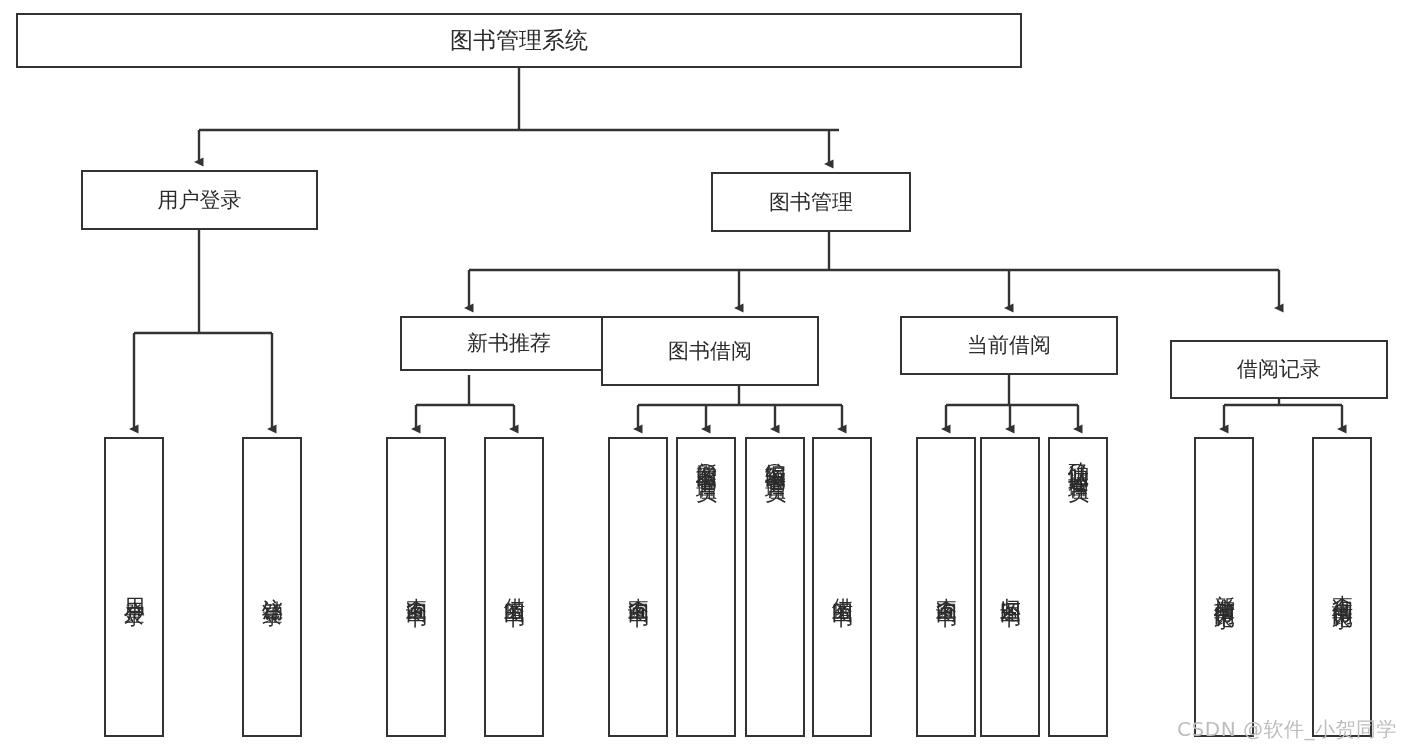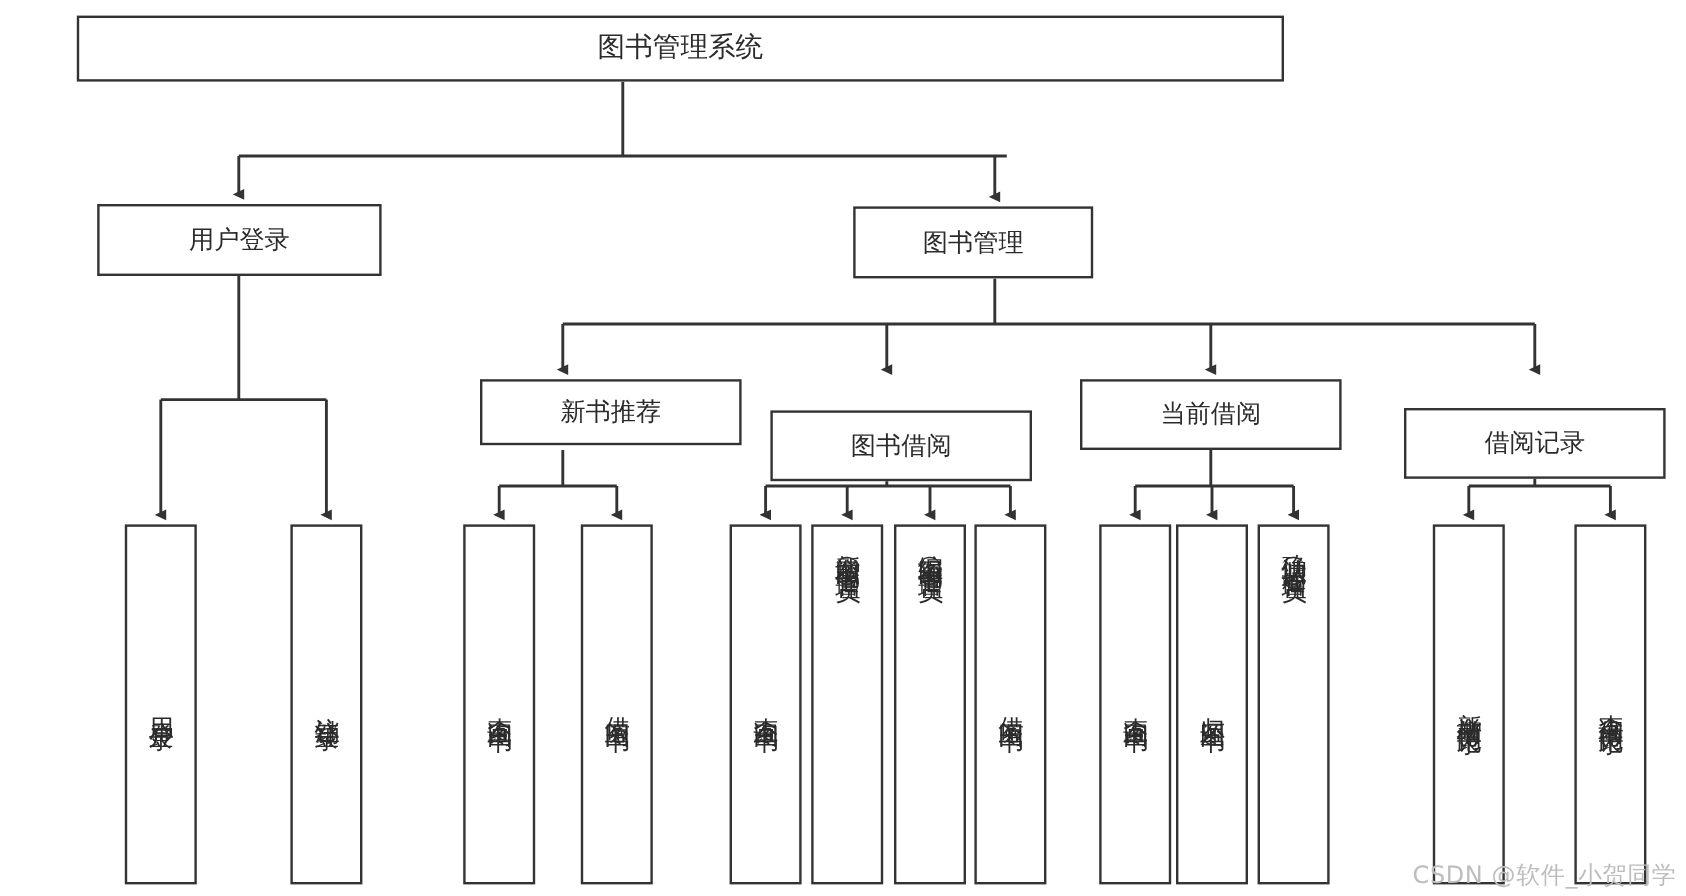--- a/index.html
+++ b/index.html
@@ -34,21 +34,20 @@
     background: #ffffff;
     display: flex;
     align-items: center;
     justify-content: center;
     color: #2b2b2b;
     line-height: 1.0;
     z-index: 2;
   }
   .node.root {
     font-size: 23px;
-    margin-left: 48px;
   }
   .node.lvl2 {
     font-size: 21px;
   }
   .node.lvl3 {
     font-size: 21px;
   }
   
   .node.leaf {
     font-size: 21px;
@@ -142,21 +141,21 @@
   <div class="node lvl2" style="left:81px; top:170px; width:237px; height:60px;">
     <span>用户登录</span>
   </div>
   <div class="node lvl2" style="left:711px; top:172px; width:200px; height:60px;">
     <span>图书管理</span>
   </div>
 
   <div class="node lvl3" style="left:360px; top:316px; width:218px; height:55px;margin-left:40px;">
     <span>新书推荐</span>
   </div>
-  <div class="node lvl3" style="left:642px; top:316px; width:218px; height:59px;margin-top:26px;">
+  <div class="node lvl3" style="left:601px; top:316px; width:218px; height:70px;">
     <span>图书借阅</span>
   </div>
   <div class="node lvl3" style="left:900px; top:316px; width:218px; height:59px;">
     <span>当前借阅</span>
   </div>
   <div class="node lvl3" style="left:1170px; top:316px; width:218px; height:59px;margin-top:24px;">
     <span>借阅记录</span>
   </div>
 
   <div class="node leaf centered" style="left:104px; top:437px; width:60px; height:300px;">

